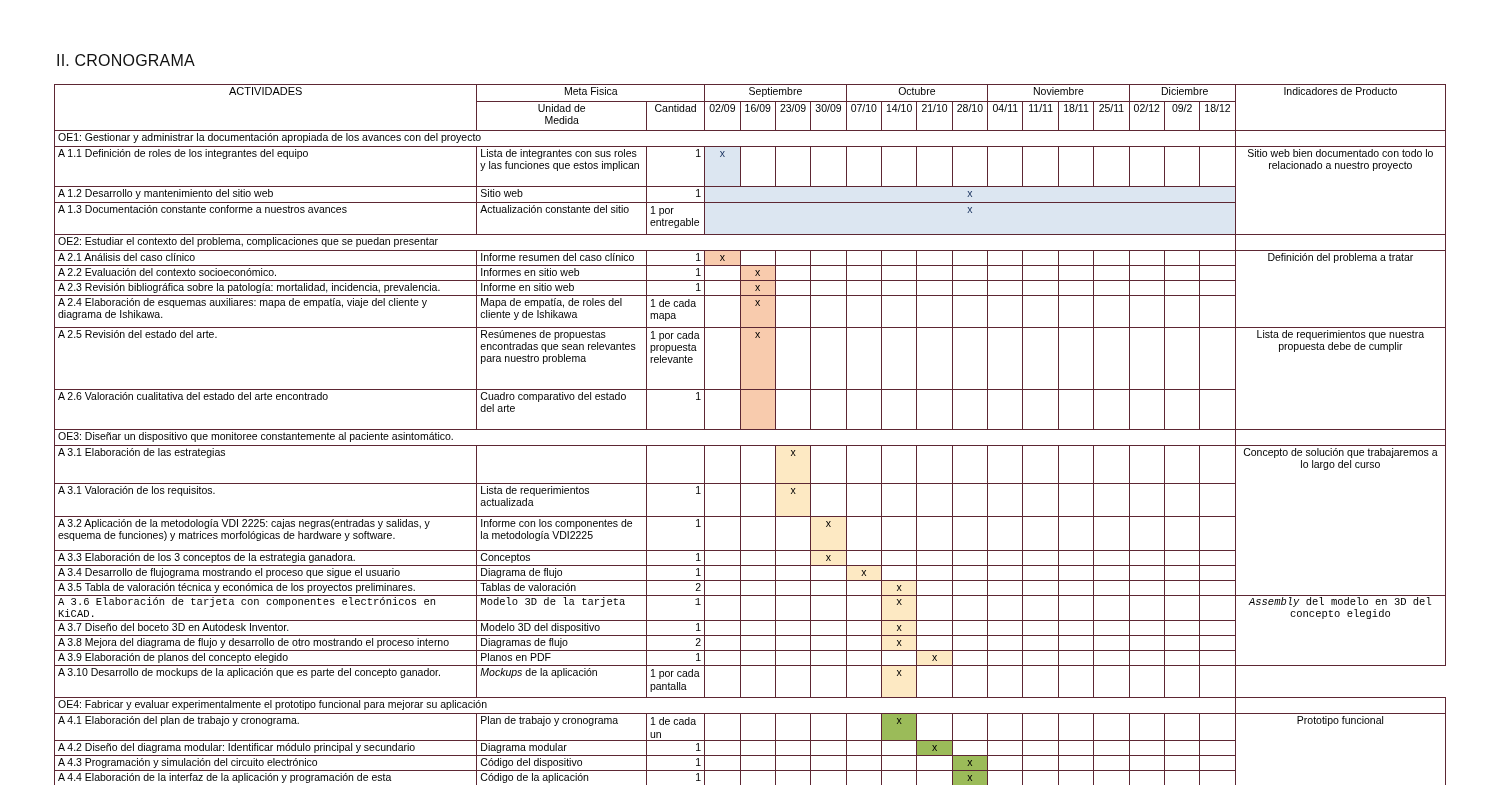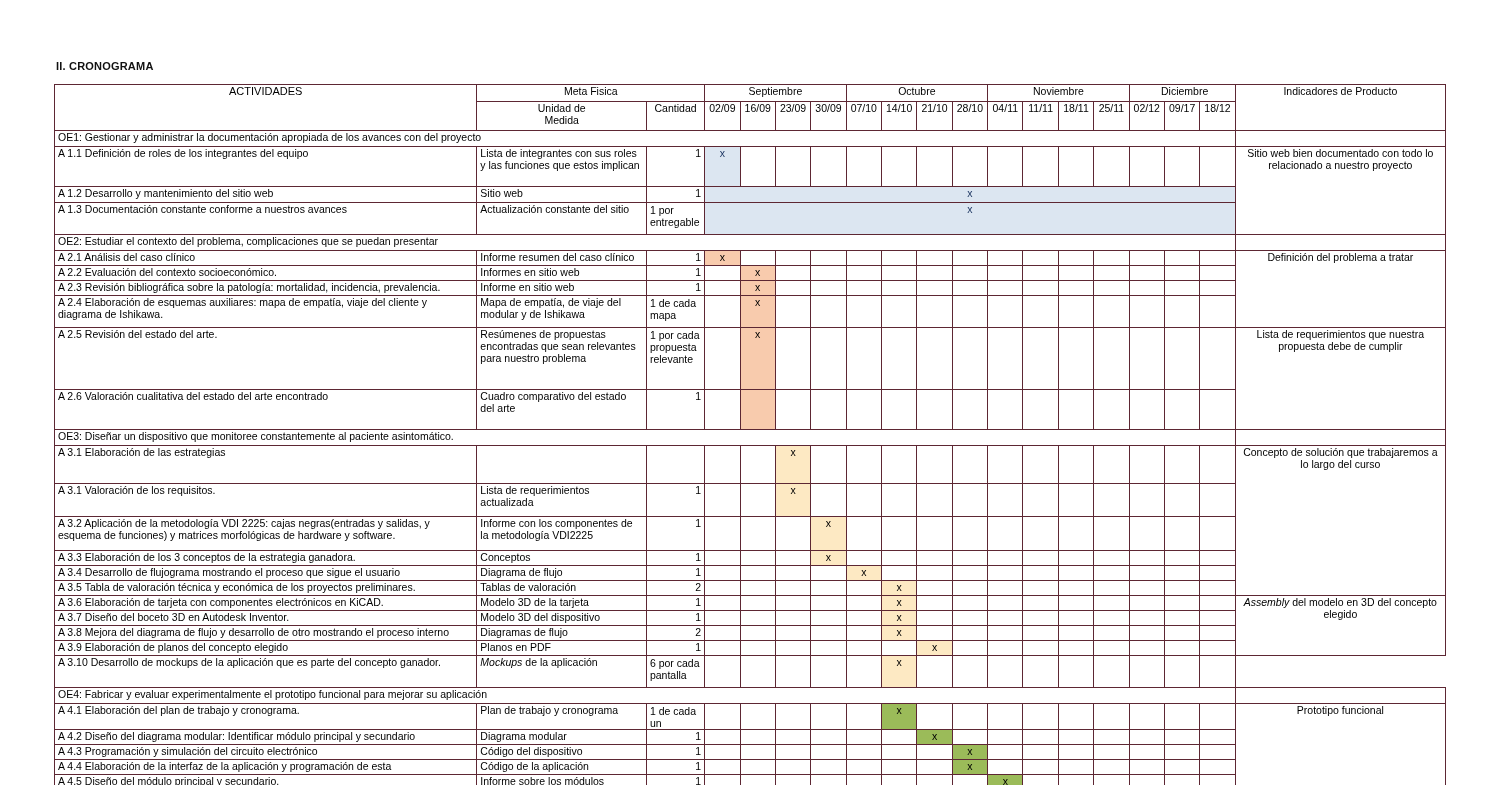--- a/index.html
+++ b/index.html
@@ -6,22 +6,22 @@
   body{
     width:1500px;height:785px;
     background:#ffffff;
     font-family:"Liberation Sans", sans-serif;
     font-size:11px;
     color:#000000;
     overflow:hidden;
   }
   .page{position:relative;width:1500px;height:785px;}
   .doc-title{
-    position:absolute;left:56px;top:60px;
-    font-size:11px;color:#111;letter-spacing:.2px;font-weight:bold;
+    position:absolute;left:56px;top:52px;
+    font-size:16px;color:#111;letter-spacing:.2px;
   }
   table.cron{
     position:absolute;left:54px;top:84px;
     border-collapse:collapse;
     table-layout:fixed;
     width:1392px;
   }
   table.cron td, table.cron th{
     border:1px solid #5d2733;
     padding:0 3px;
@@ -142,21 +142,21 @@
           <th class="dcol">30/09</th>
           <th class="dcol">07/10</th>
           <th class="dcol">14/10</th>
           <th class="dcol">21/10</th>
           <th class="dcol">28/10</th>
           <th class="dcol">04/11</th>
           <th class="dcol">11/11</th>
           <th class="dcol">18/11</th>
           <th class="dcol">25/11</th>
           <th class="dcol">02/12</th>
-          <th class="dcol">09/17</th>
+          <th class="dcol">09/2</th>
           <th class="dcol">18/12</th>
         </tr>
     </thead>
     <tbody id="tbody">
         <tr>
           <td class="sect" colspan="18">OE1:  Gestionar y administrar la documentación apropiada de los avances con del proyecto</td>
           <td class="sect-blank"></td>
         </tr>
         <tr style="height: 40px;">
           <td class="act">A 1.1 Definición de roles de los integrantes del equipo</td>
@@ -251,21 +251,21 @@
           <td class="g"></td>
           <td class="g"></td>
           <td class="g"></td>
           <td class="g"></td>
           <td class="g"></td>
           <td class="g"></td>
           <td class="g"></td>
         </tr>
         <tr style="height: 32px;">
           <td class="act">A 2.4 Elaboración de esquemas auxiliares: mapa de empatía, viaje del cliente y diagrama de Ishikawa.</td>
-          <td class="um">Mapa de empatía, de viaje del modular y de Ishikawa</td>
+          <td class="um">Mapa de empatía, de roles del cliente y de Ishikawa</td>
           <td class="cant lf">1 de cada mapa</td>
           <td class="g"></td>
           <td class="g orange" colspan="1">x</td>
           <td class="g"></td>
           <td class="g"></td>
           <td class="g"></td>
           <td class="g"></td>
           <td class="g"></td>
           <td class="g"></td>
           <td class="g"></td>
@@ -435,21 +435,21 @@
           <td class="g"></td>
           <td class="g"></td>
           <td class="g"></td>
           <td class="g"></td>
           <td class="g"></td>
           <td class="g"></td>
           <td class="g"></td>
           <td class="g"></td>
           <td class="g"></td>
         </tr>
-        <tr style="height: 15px;">
+        <tr style="height: 15px; font-family: Liberation Mono, monospace;">
           <td class="act">A 3.6 Elaboración de tarjeta con componentes electrónicos en KiCAD.</td>
           <td class="um">Modelo 3D de la tarjeta</td>
           <td class="cant">1</td>
           <td class="g"></td>
           <td class="g"></td>
           <td class="g"></td>
           <td class="g"></td>
           <td class="g"></td>
           <td class="g yellow" colspan="1">x</td>
           <td class="g"></td>
@@ -519,21 +519,21 @@
           <td class="g"></td>
           <td class="g"></td>
           <td class="g"></td>
           <td class="g"></td>
           <td class="g"></td>
           <td class="g"></td>
         </tr>
         <tr style="height: 32px;">
           <td class="act">A 3.10 Desarrollo de mockups de la aplicación que es parte del concepto ganador.</td>
           <td class="um"><span class="ital">Mockups</span> de la aplicación</td>
-          <td class="cant lf">6 por cada pantalla</td>
+          <td class="cant lf">1 por cada pantalla</td>
           <td class="g"></td>
           <td class="g"></td>
           <td class="g"></td>
           <td class="g"></td>
           <td class="g"></td>
           <td class="g yellow" colspan="1">x</td>
           <td class="g"></td>
           <td class="g"></td>
           <td class="g"></td>
           <td class="g"></td>

